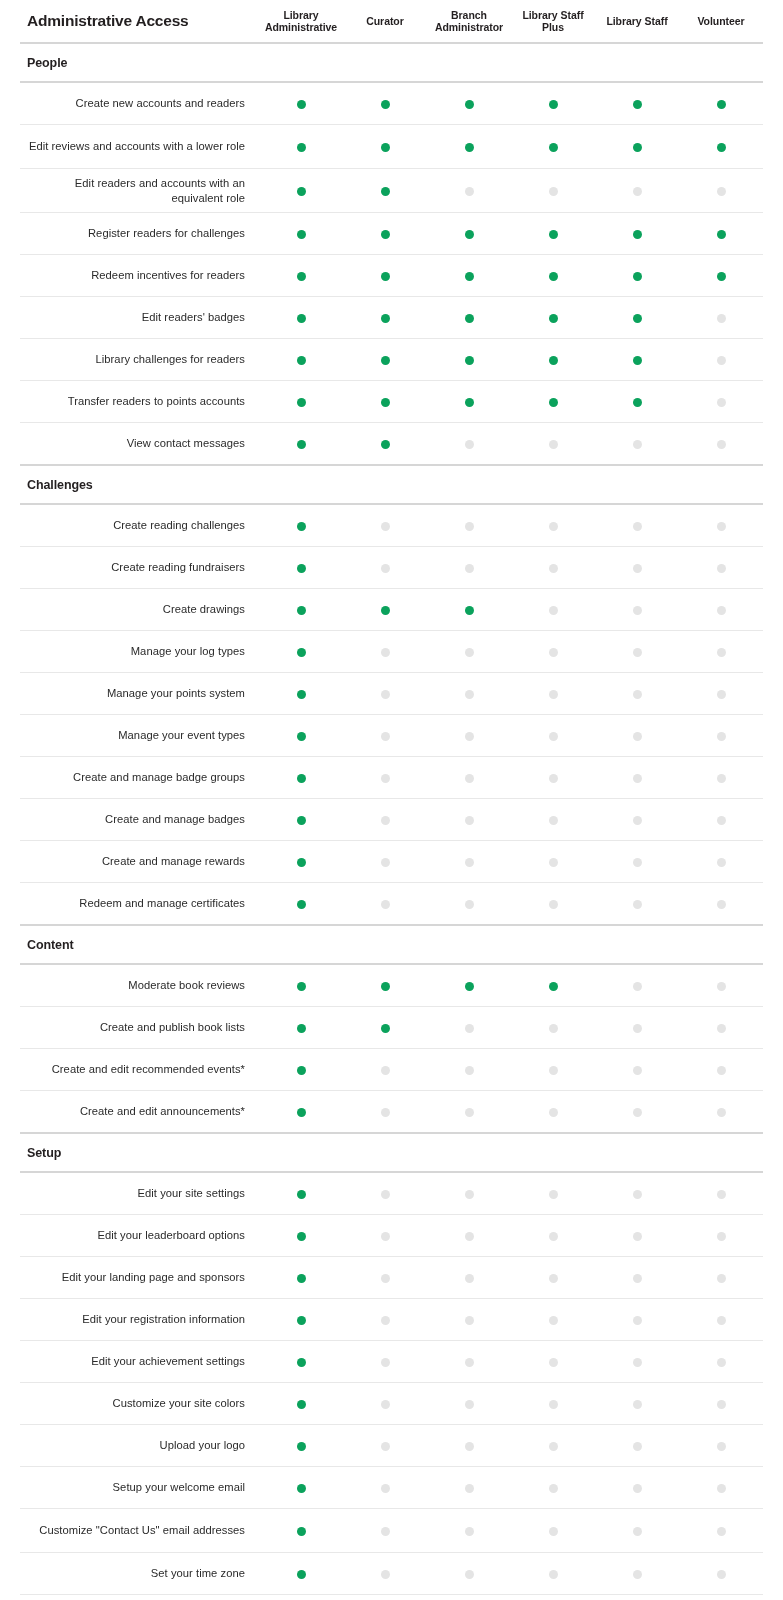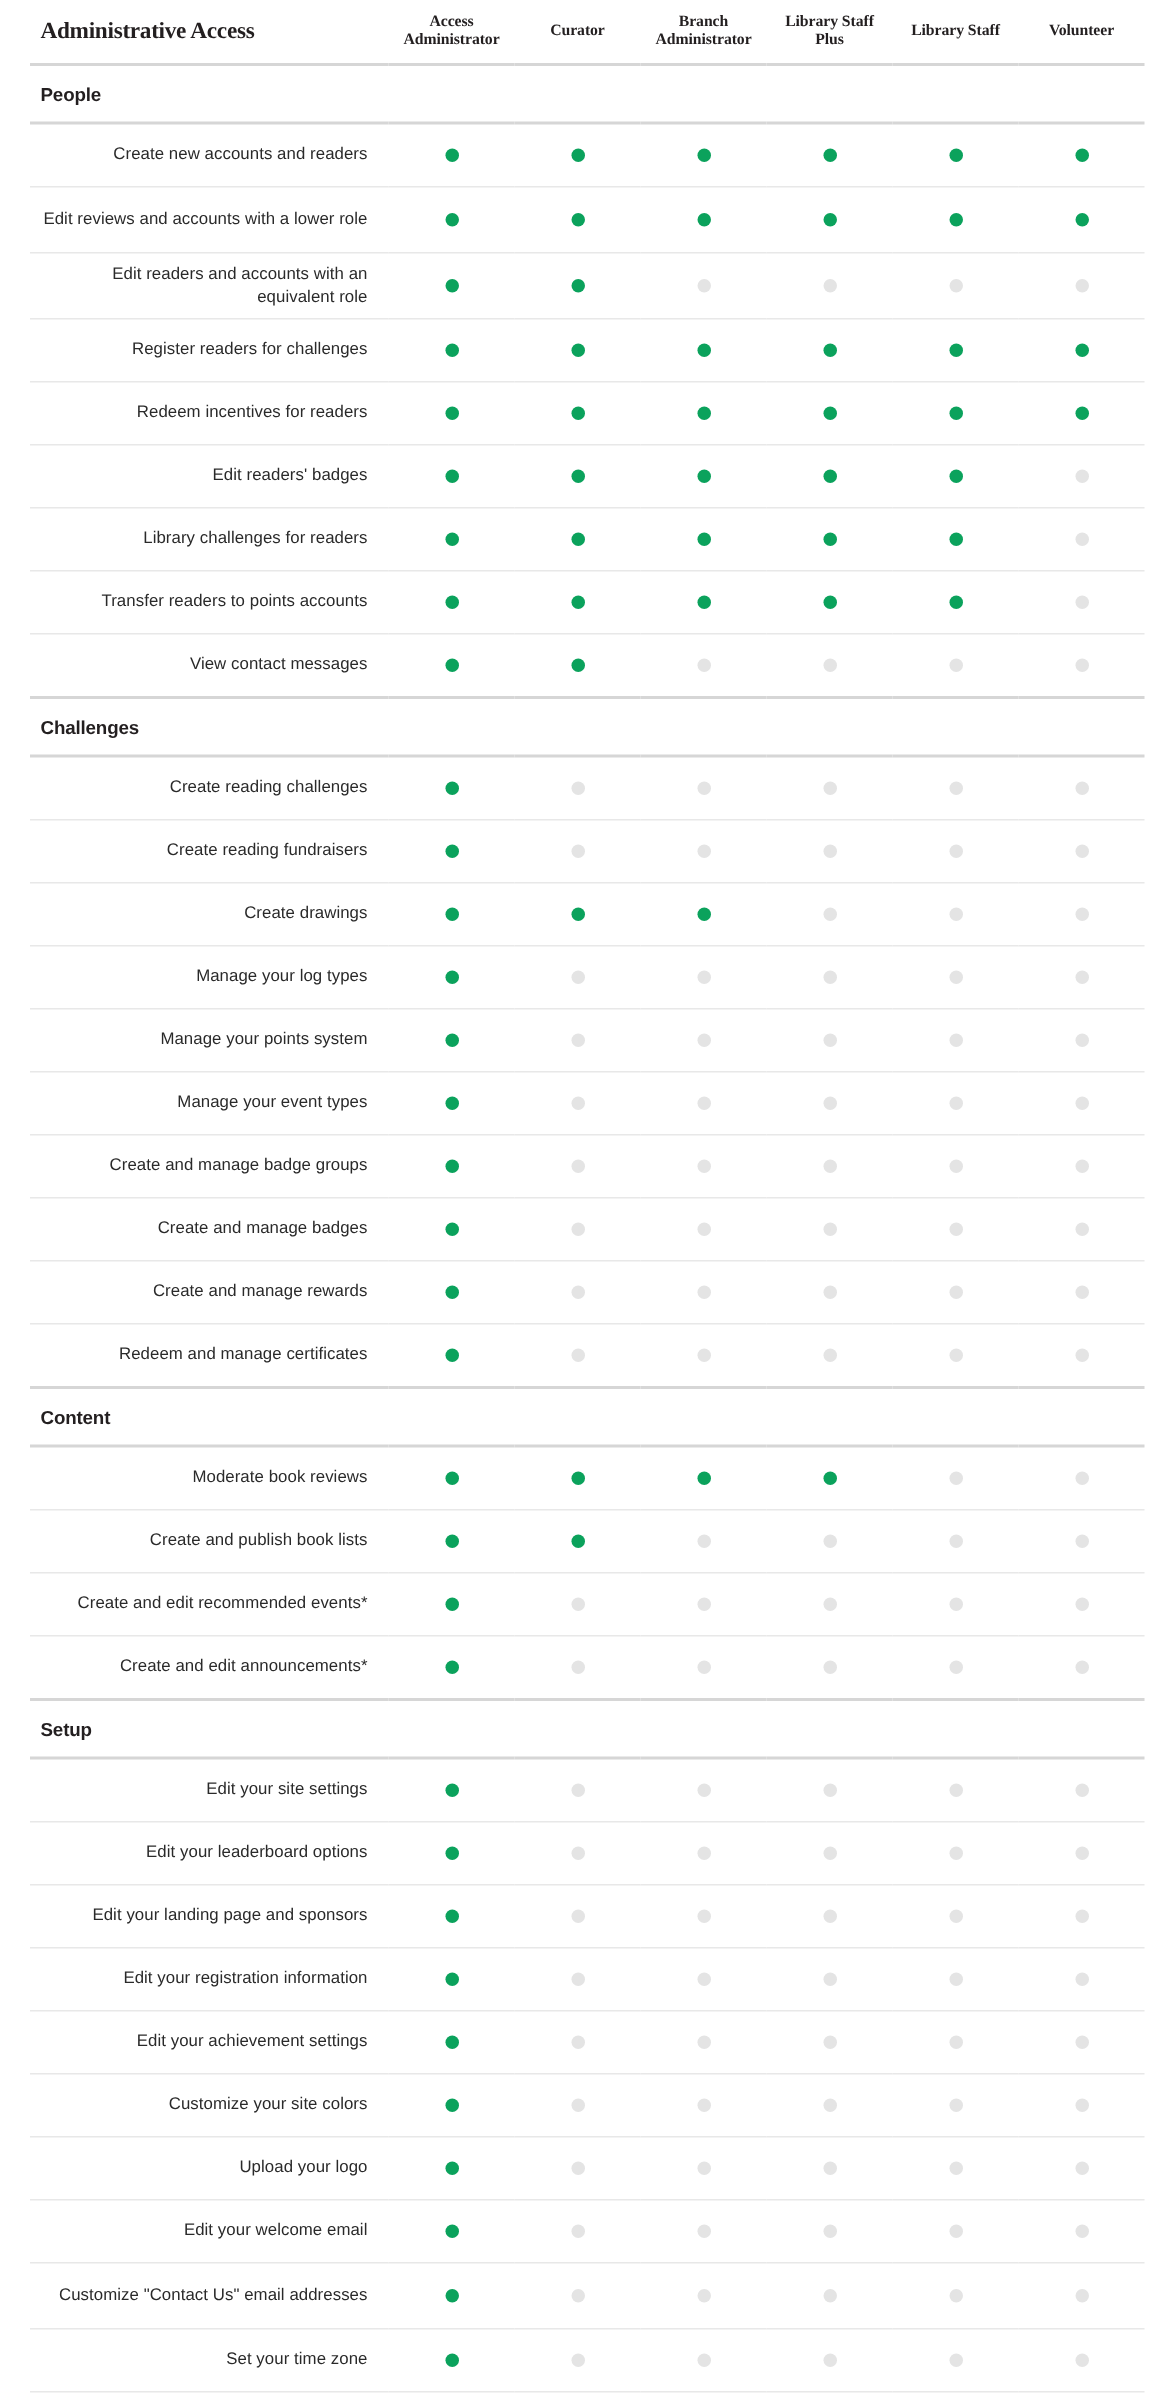--- a/index.html
+++ b/index.html
@@ -32,21 +32,20 @@
   
   col.c-label { width: 239px; }
   col.c-role  { width: 84px; }
 
   
   .hdr-row th {
     padding: 0;
     vertical-align: middle;
     border: 0;
     height: 42px;
-    font-family: Liberation Serif, serif;
   }
   .title-cell {
     text-align: left;
     padding-left: 7px !important;
     font-size: 15.5px;
     font-weight: bold;
     letter-spacing: -0.2px;
     color: #231f20;
     font-family: "Liberation Sans Narrow", "Liberation Sans", sans-serif;
   }
@@ -127,21 +126,21 @@
         <col class="c-role">
         <col class="c-role">
       <col class="c-role">
         <col class="c-role">
         <col class="c-role">
     </colgroup>
 
     <thead>
       <tr class="hdr-row">
         <th class="title-cell">Administrative Access</th>
-        <th class="role-cell">Access Administrator</th>
+        <th class="role-cell">Library Administrative</th>
         <th class="role-cell">Curator</th>
         <th class="role-cell">Branch Administrator</th>
         <th class="role-cell">Library Staff Plus</th>
         <th class="role-cell">Library Staff</th>
         <th class="role-cell">Volunteer</th>
       </tr>
     </thead>
 
     <tbody id="matrix-body">
         <tr class="section-row">
@@ -428,21 +427,21 @@
         <tr class="feat-row">
           <td class="feat-label">Upload your logo</td>
           <td class="dot-cell"><span class="dot on"></span></td>
           <td class="dot-cell"><span class="dot off"></span></td>
           <td class="dot-cell"><span class="dot off"></span></td>
           <td class="dot-cell"><span class="dot off"></span></td>
           <td class="dot-cell"><span class="dot off"></span></td>
           <td class="dot-cell"><span class="dot off"></span></td>
         </tr>
         <tr class="feat-row">
-          <td class="feat-label">Edit your welcome email</td>
+          <td class="feat-label">Setup your welcome email</td>
           <td class="dot-cell"><span class="dot on"></span></td>
           <td class="dot-cell"><span class="dot off"></span></td>
           <td class="dot-cell"><span class="dot off"></span></td>
           <td class="dot-cell"><span class="dot off"></span></td>
           <td class="dot-cell"><span class="dot off"></span></td>
           <td class="dot-cell"><span class="dot off"></span></td>
         </tr>
         <tr class="feat-row tall">
           <td class="feat-label">Customize "Contact Us" email addresses</td>
           <td class="dot-cell"><span class="dot on"></span></td>

